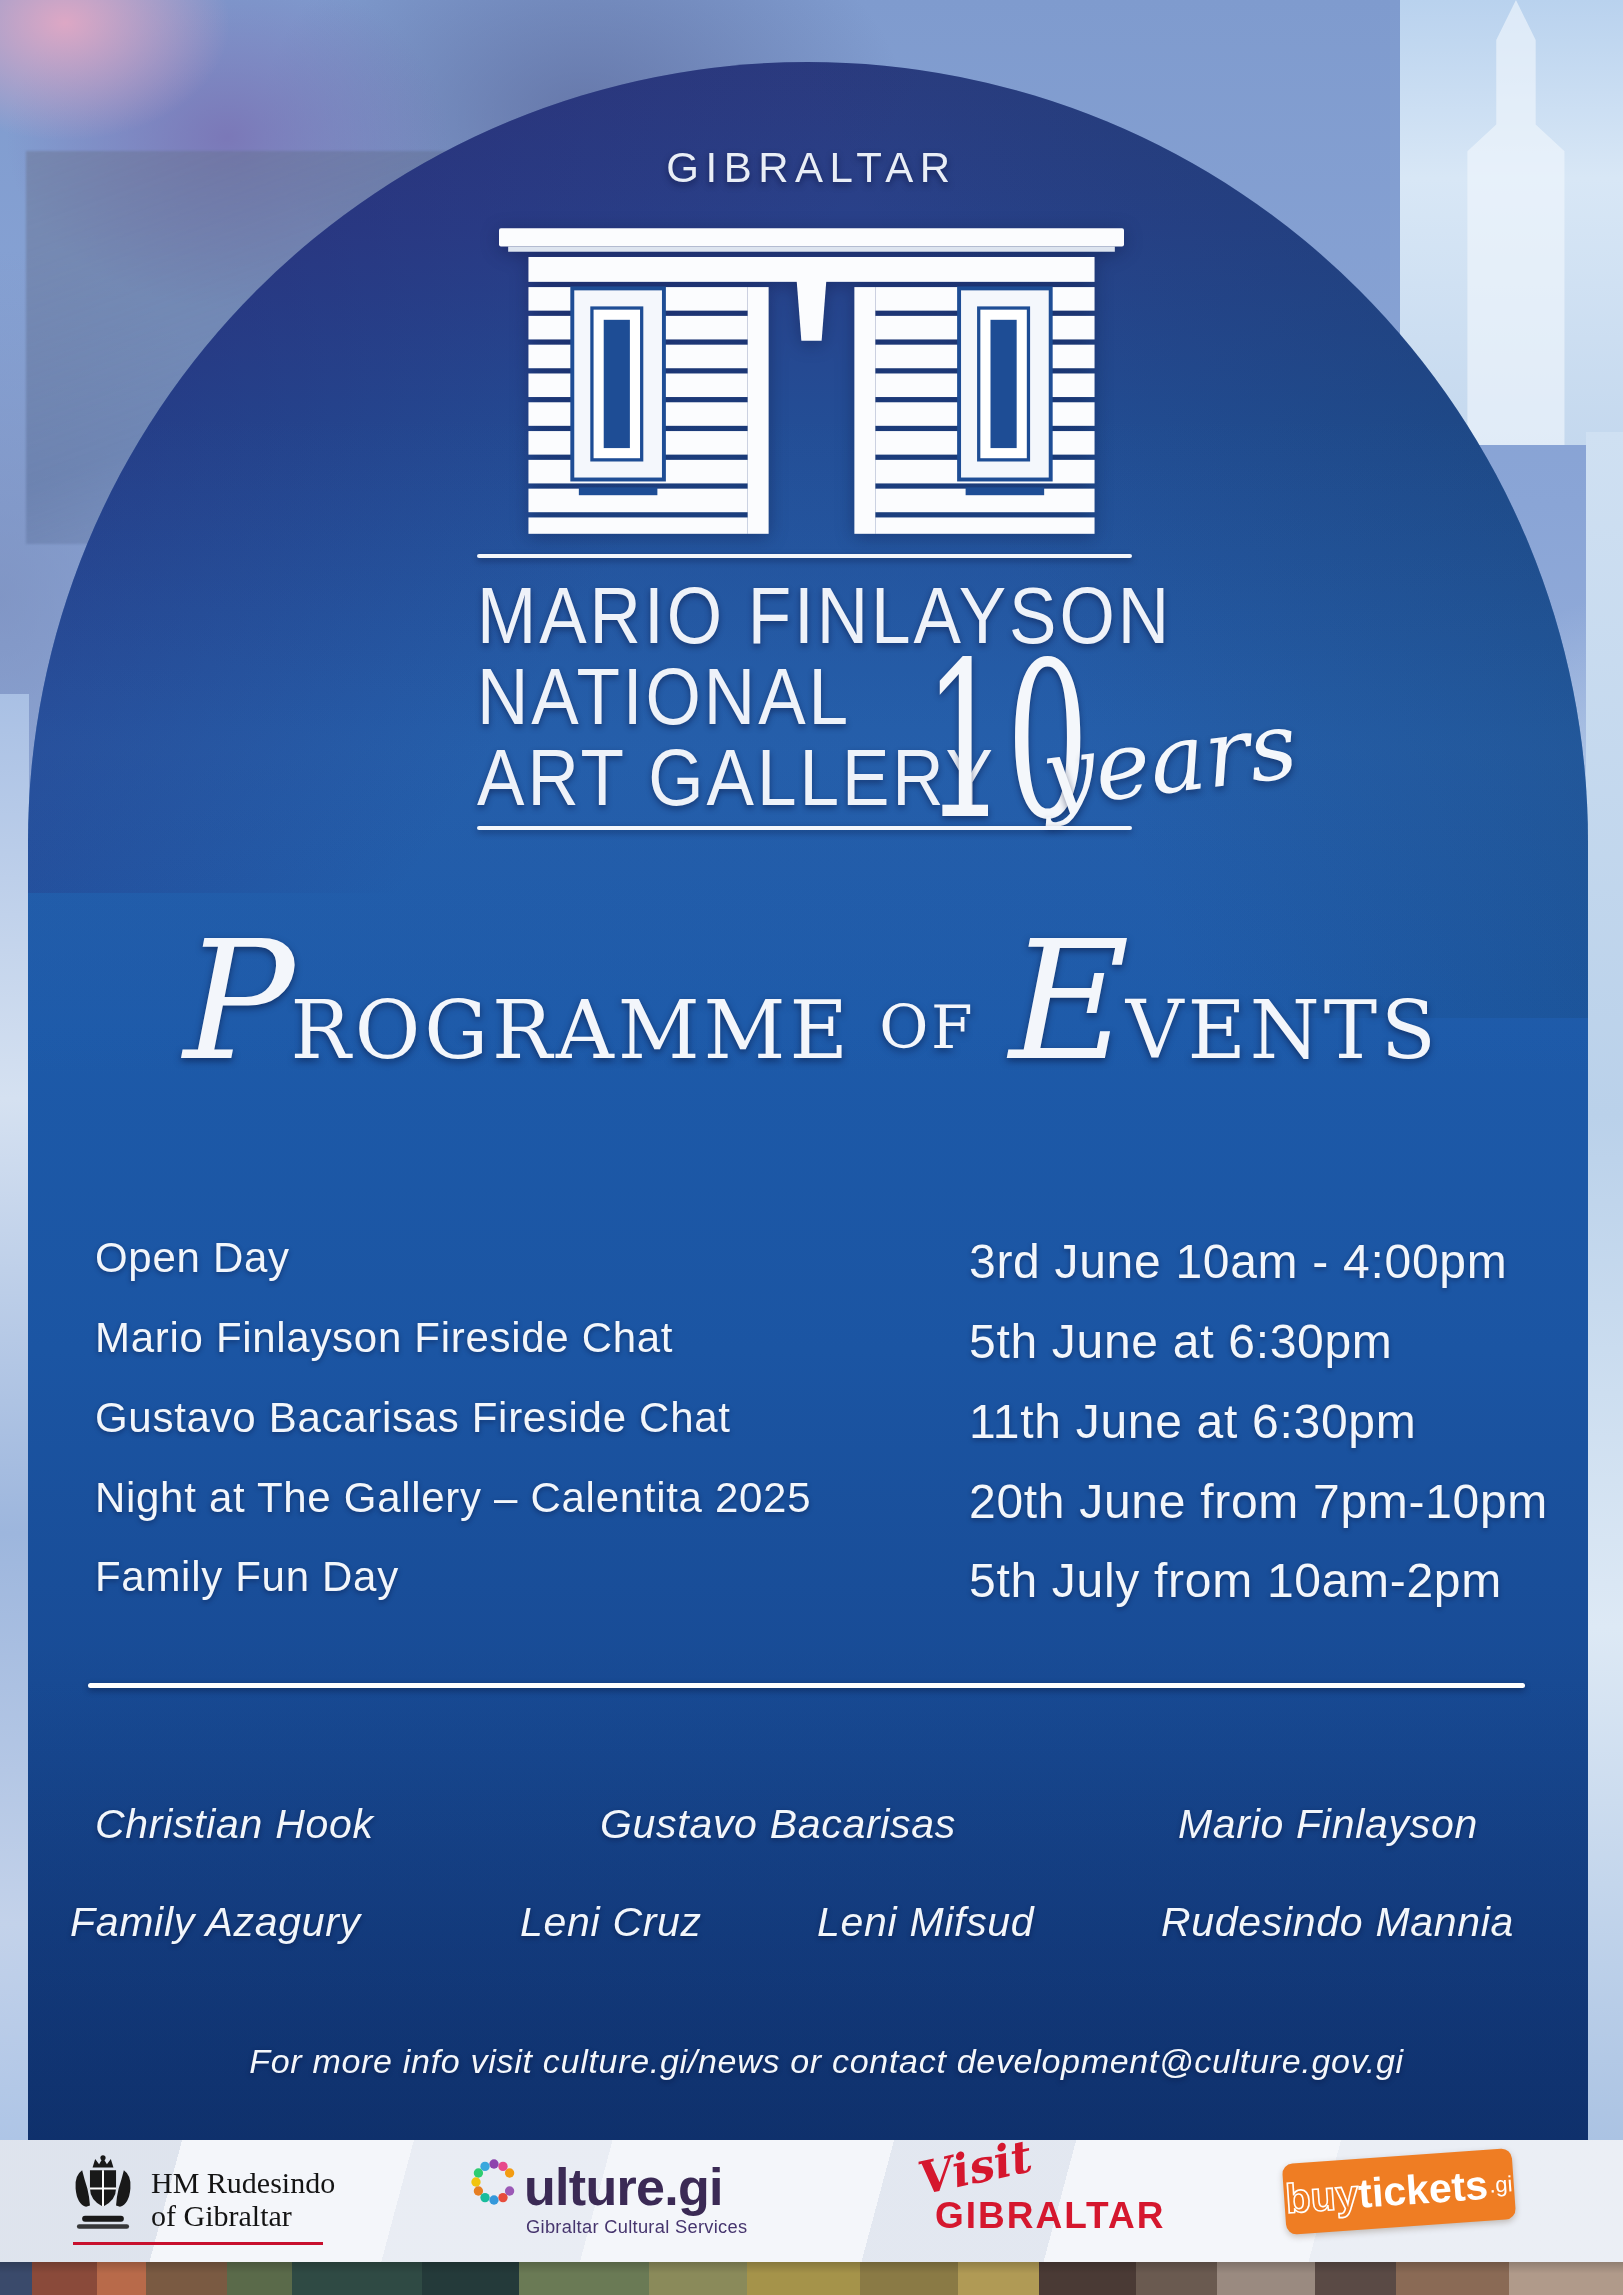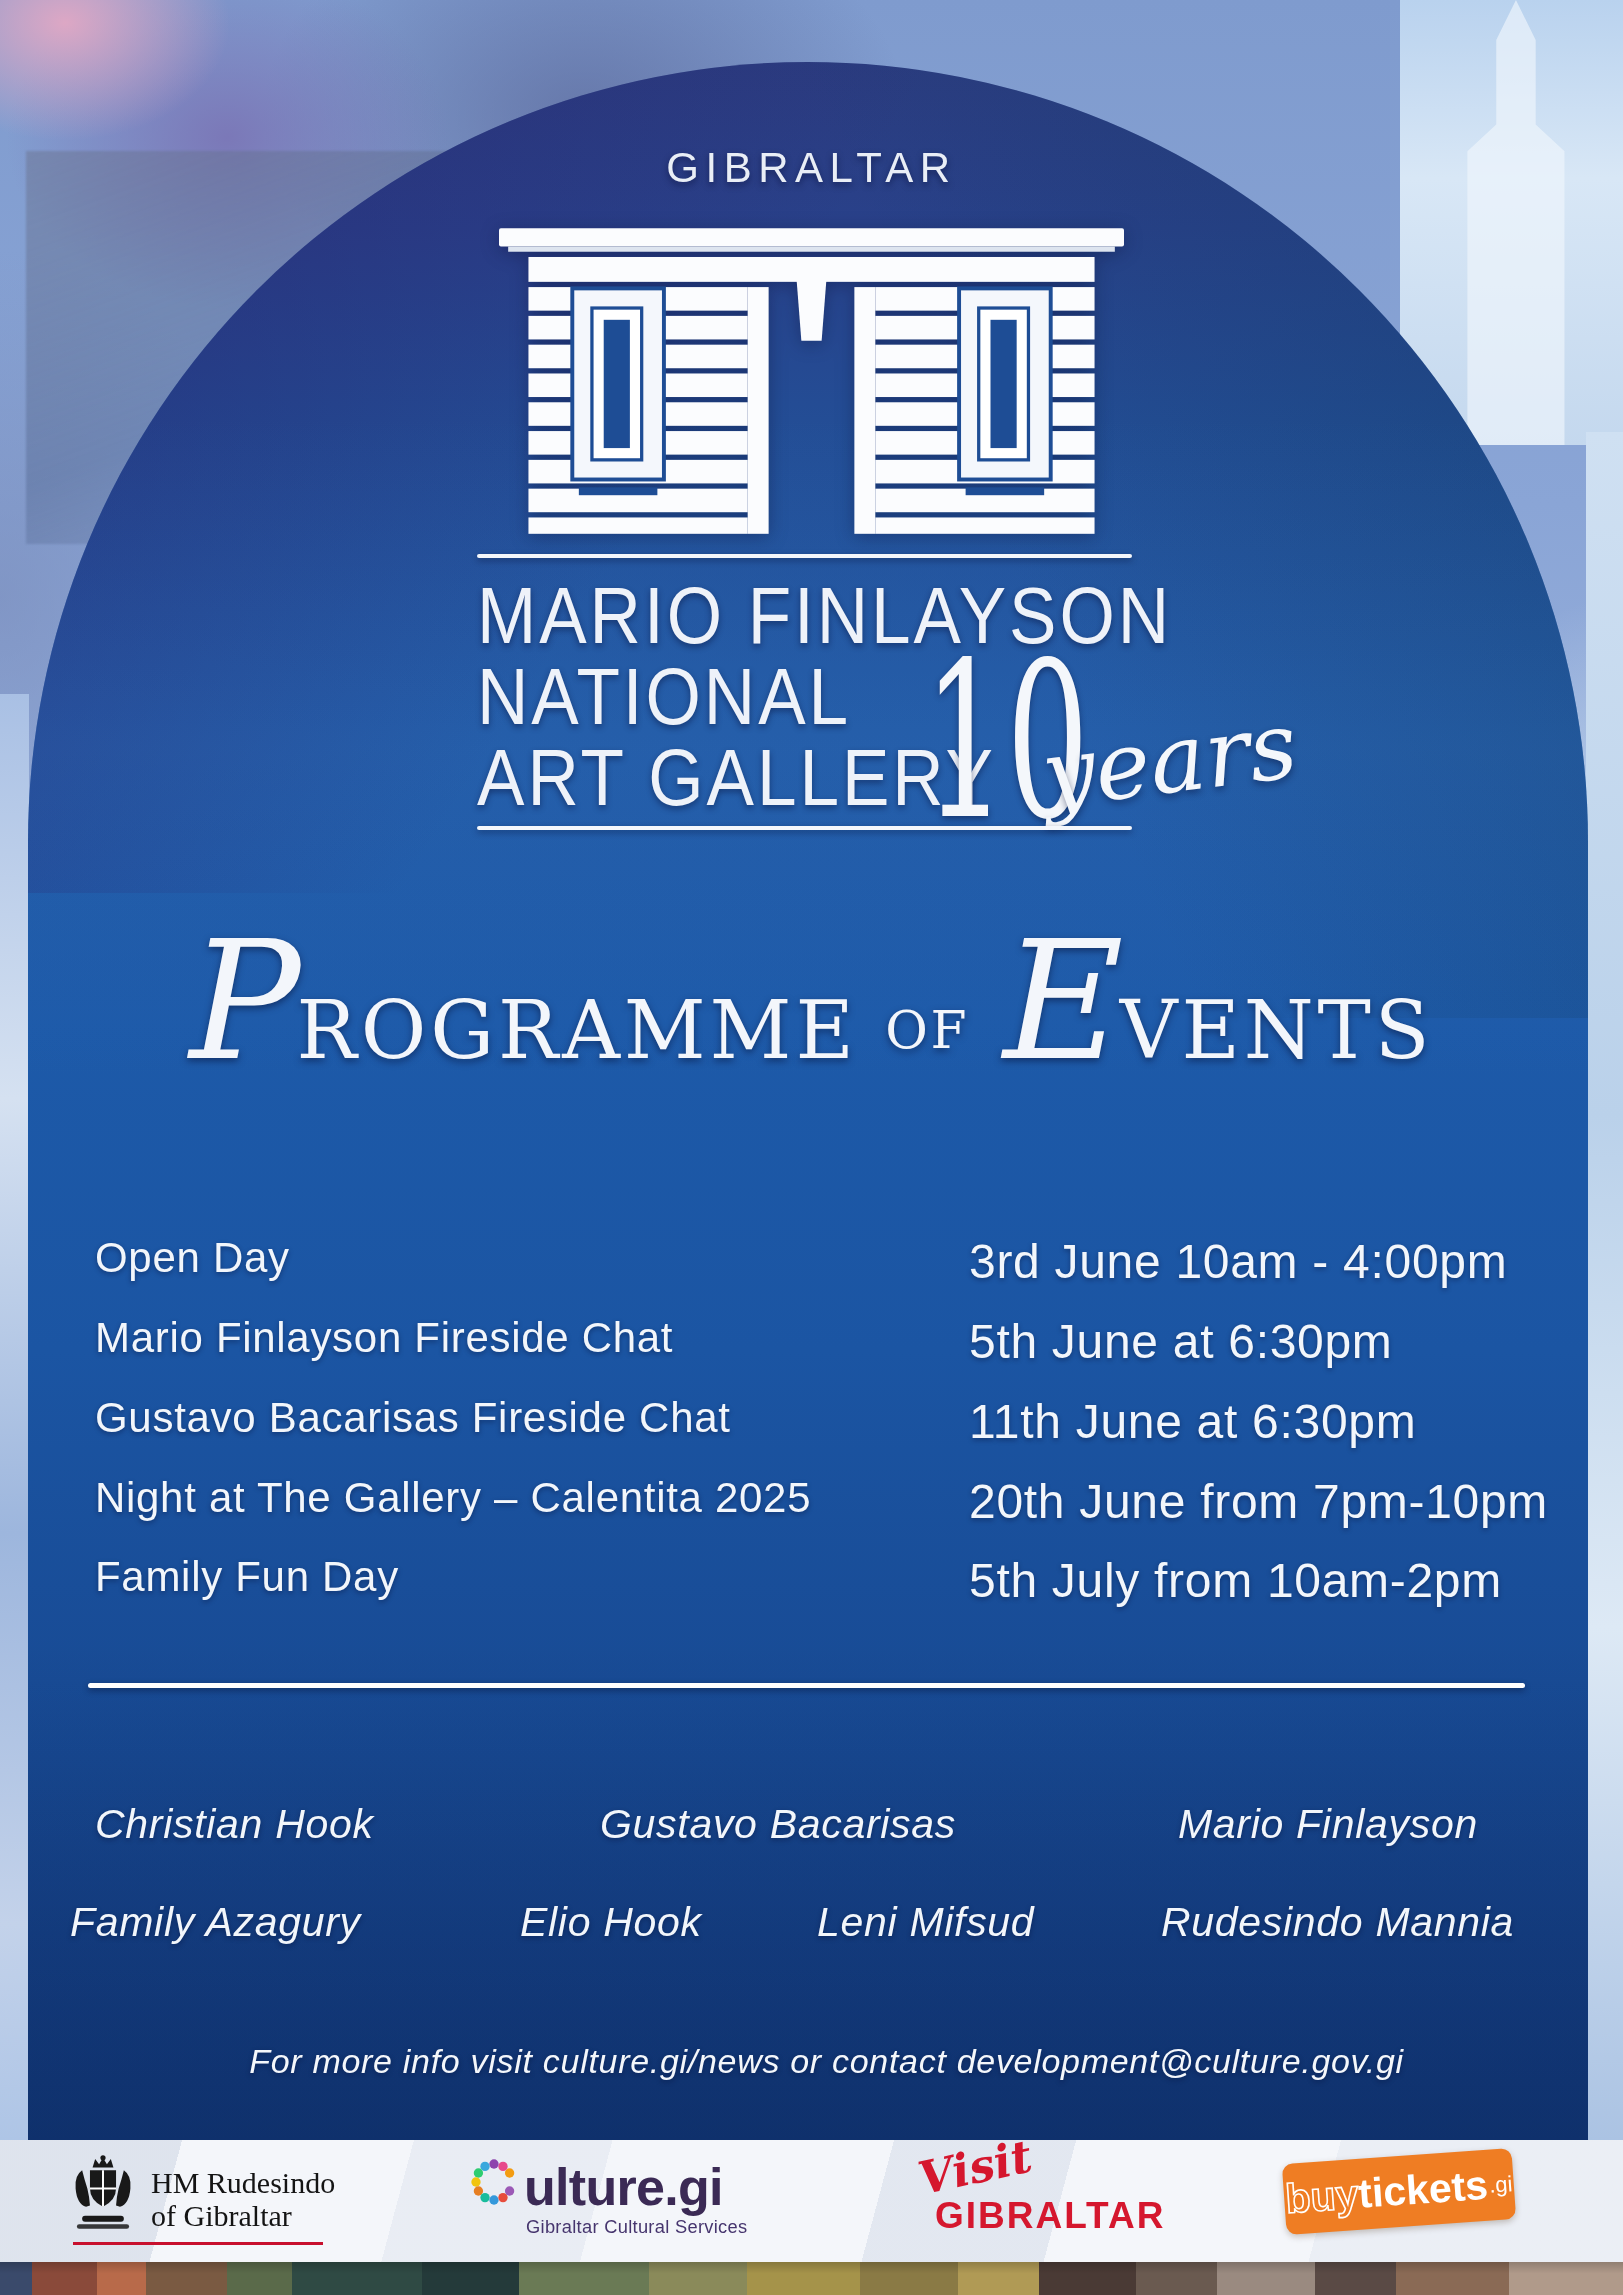--- a/index.html
+++ b/index.html
@@ -65,21 +65,21 @@
   .anniv-word{position:absolute;left:1042px;top:706px;font-family:"DejaVu Serif",serif;
     font-style:italic;font-size:93px;color:#f4f7fb;transform:rotate(-7deg);
     text-shadow:0 3.3px 7.9px rgba(5,12,50,.45);}
 
   
   .programme{position:absolute;top:935px;left:50%;transform:translateX(-50%);
     display:flex;align-items:baseline;white-space:nowrap;color:#f3f6fb;
     font-family:"DejaVu Serif",serif;text-shadow:0 3.3px 7.9px rgba(4,10,45,.5);}
   .prog-initial{font-style:italic;font-size:165px;line-height:.8;}
   .prog-rest{font-size:80px;letter-spacing:3.9px;margin-left:-3.9px;}
-  .prog-of{font-size:52px;letter-spacing:2.6px;margin:0 27.5px;position:relative;top:-10.5px;}
+  .prog-of{font-size:60px;letter-spacing:2.6px;margin:0 27.5px;position:relative;top:-10.5px;}
   .prog-e{margin-left:6.5px;}
 
   
   .event-row{position:absolute;left:0;width:100%;}
   .event-name{position:absolute;left:95px;font-size:42px;color:#f2f6fb;letter-spacing:0.7px;
     white-space:nowrap;text-shadow:0 2px 5.2px rgba(4,10,45,.4);}
   .event-time{position:absolute;left:969px;font-size:48px;color:#f2f6fb;letter-spacing:0.7px;
     white-space:nowrap;text-shadow:0 2px 5.2px rgba(4,10,45,.4);}
   .row-0{top:1234px;} .row-1{top:1314px;} .row-2{top:1394px;} .row-3{top:1474px;} .row-4{top:1553px;}
 
@@ -235,21 +235,21 @@
     <span class="event-name">Family Fun Day</span>
     <span class="event-time">5th July from 10am-2pm</span>
   </div>
 
   <div class="big-divider"></div>
 
   <span class="artist a1">Christian Hook</span>
   <span class="artist a2">Gustavo Bacarisas</span>
   <span class="artist a3">Mario Finlayson</span>
   <span class="artist a4">Family Azagury</span>
-  <span class="artist a5">Elio Hook</span>
+  <span class="artist a5">Leni Cruz</span>
   <span class="artist a6">Leni Mifsud</span>
   <span class="artist a7">Rudesindo Mannia</span>
 
   <div class="contact">For more info visit culture.gi/news or contact development@culture.gov.gi</div>
 
   <div class="footer">
 
     <svg class="hm-crest" viewBox="0 0 92 122" fill="#191919">
       <circle cx="46" cy="7" r="4"></circle>
       <polygon points="30,22 34,9 40,17 46,7 52,17 58,9 62,22"></polygon>

